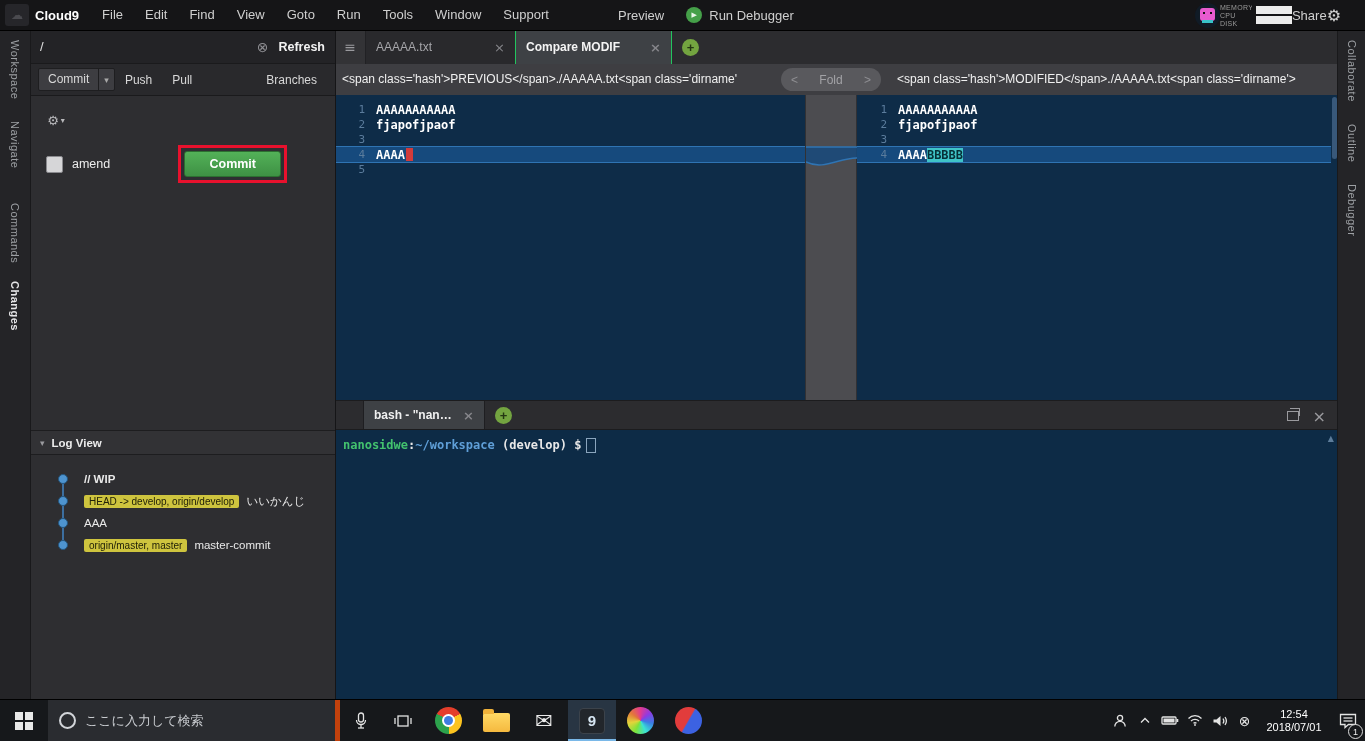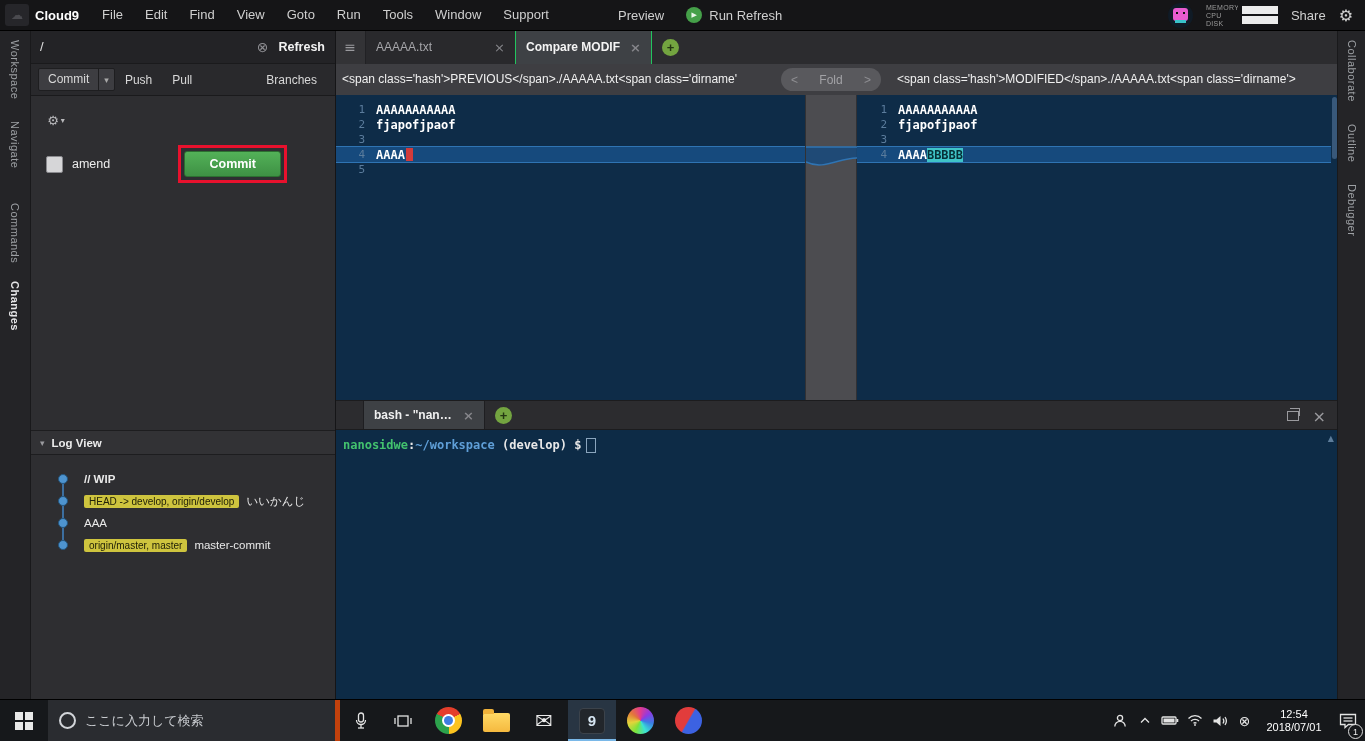--- a/index.html
+++ b/index.html
@@ -9,21 +9,21 @@
 
   
   .menubar{position:absolute;left:0;top:0;width:100%;height:30px;background:#151517;border-bottom:1px solid #000;
     display:flex;align-items:center;color:#cfcfcf;font-size:13px;z-index:8;}
   .logo-box{width:24px;height:22px;margin:0 6px 0 5px;background:#26262a;border-radius:3px;display:flex;align-items:center;justify-content:center;color:#4a4a4f;font-size:12px;}
   .brand{font-weight:bold;color:#fff;margin-right:12px;}
   .menu-item{padding:0 11px;line-height:30px;cursor:default;}
   .menu-center{position:absolute;left:618px;top:0;height:30px;display:flex;align-items:center;gap:22px;}
   .run-project{display:flex;align-items:center;gap:7px;}
   .run-circle{width:16px;height:16px;border-radius:50%;background:#45a049;display:flex;align-items:center;justify-content:center;color:#eaf6ea;font-size:7px;}
-  .menu-right{position:absolute;right:12px;top:0;height:30px;display:flex;align-items:center;gap:13px;}
+  .menu-right{position:absolute;right:24px;top:0;height:30px;display:flex;align-items:center;}
   .avatar{width:25px;height:25px;border-radius:50%;background:#101b26;position:relative;overflow:hidden;}
   .avatar-sprite{position:absolute;left:5px;top:5px;width:15px;height:13px;background:#e85bd0;border-radius:3px;}
   .avatar-sprite::before{content:"";position:absolute;left:3px;top:4px;width:2px;height:2px;background:#111;box-shadow:7px 0 0 #111;}
   .avatar-sprite::after{content:"";position:absolute;left:2px;bottom:-2px;width:11px;height:3px;background:#39c2c9;}
   .gauge{display:flex;align-items:center;gap:4px;}
   .gauge-labels{display:flex;flex-direction:column;gap:1px;}
   .gauge-label{font-size:7px;color:#9a9a9a;line-height:7px;width:32px;overflow:hidden;white-space:nowrap;letter-spacing:.3px;}
   .gauge-bars{display:flex;flex-direction:column;gap:2px;}
   .gauge-bar{width:36px;height:8px;background:#ececec;}
   .gear-top{font-size:16px;color:#d0d0d0;}
@@ -75,21 +75,21 @@
   .log-dot{position:absolute;left:28px;top:6px;width:8px;height:8px;border-radius:50%;background:#4e94cf;border:1px solid #24567f;}
   .log-badge{background:#cec43e;color:#222208;font-size:10px;padding:1px 5px;border-radius:2px;margin-right:7px;}
   .log-badge:empty{display:none;}
   .log-entry.bold .log-msg{font-weight:bold;}
 
   
   .main{position:absolute;left:335px;top:30px;width:1003px;height:670px;background:#0e2c48;}
   .tabbar{position:absolute;left:0;top:0;width:100%;height:34px;background:#2c2c2f;border-bottom:1px solid #1c1c1e;display:flex;align-items:stretch;}
   .tablist-btn{width:30px;display:flex;align-items:center;justify-content:center;color:#9a9a9e;font-size:14px;border-right:1px solid #212124;background:#333336;}
   .tab{display:flex;align-items:center;gap:8px;padding:0 10px;background:#29292c;border-right:1px solid #22c55e;color:#a6a6aa;font-size:12px;box-sizing:border-box;}
-  .tab-1{width:150px}.tab-2{width:136px}
+  .tab-1{width:150px}.tab-2{width:156px}
   .tab-label{flex:1;overflow:hidden;white-space:nowrap;text-overflow:ellipsis;}
   .tab-close{color:#85858a;font-size:13px;}
   .tab.active{background:#3e4145;color:#f4f4f4;font-weight:bold;}
   .plus-btn{align-self:center;margin-left:10px;width:17px;height:17px;border-radius:50%;background:#73a440;color:#243613;font-size:13px;font-weight:bold;display:flex;align-items:center;justify-content:center;line-height:1;flex:none;}
   .diff-header{position:absolute;left:0;top:34px;width:100%;height:31px;background:#3e3e42;border-bottom:1px solid #272729;color:#f0f0f0;font-size:12px;}
   .diff-header-left{position:absolute;left:7px;top:0;line-height:31px;white-space:nowrap;}
   .diff-header-right{position:absolute;left:562px;top:0;line-height:31px;white-space:nowrap;}
   .fold-pill{position:absolute;left:446px;top:4px;width:100px;height:23px;background:#59595d;border-radius:12px;display:flex;align-items:center;justify-content:space-between;padding:0 10px;box-sizing:border-box;color:#8f8f93;font-size:12px;z-index:2;}
   .fold-label{color:#a2a2a6;}
   .editor-body{position:absolute;left:0;top:65px;width:100%;height:305px;background:#0e2c48;font-family:"DejaVu Sans Mono",monospace;font-size:12px;font-weight:bold;color:#fff;}
@@ -167,21 +167,21 @@
     <span class="menu-item">Run</span>
     <span class="menu-item">Tools</span>
     <span class="menu-item">Window</span>
     <span class="menu-item">Support</span>
     <div class="menu-center">
       <span>Preview</span>
       <span class="run-project">
         <span class="run-circle">
             <span class="uni">▶</span>
           </span>
-        <span>Run Refresh</span>
+        <span>Run Debugger</span>
       </span>
     </div>
     <div class="menu-right">
       <span class="avatar">
           <span class="avatar-sprite"></span>
         </span>
       <span class="gauge">
         <span class="gauge-labels">
           <span class="gauge-label">MEMORY</span>
           <span class="gauge-label">CPU</span>

